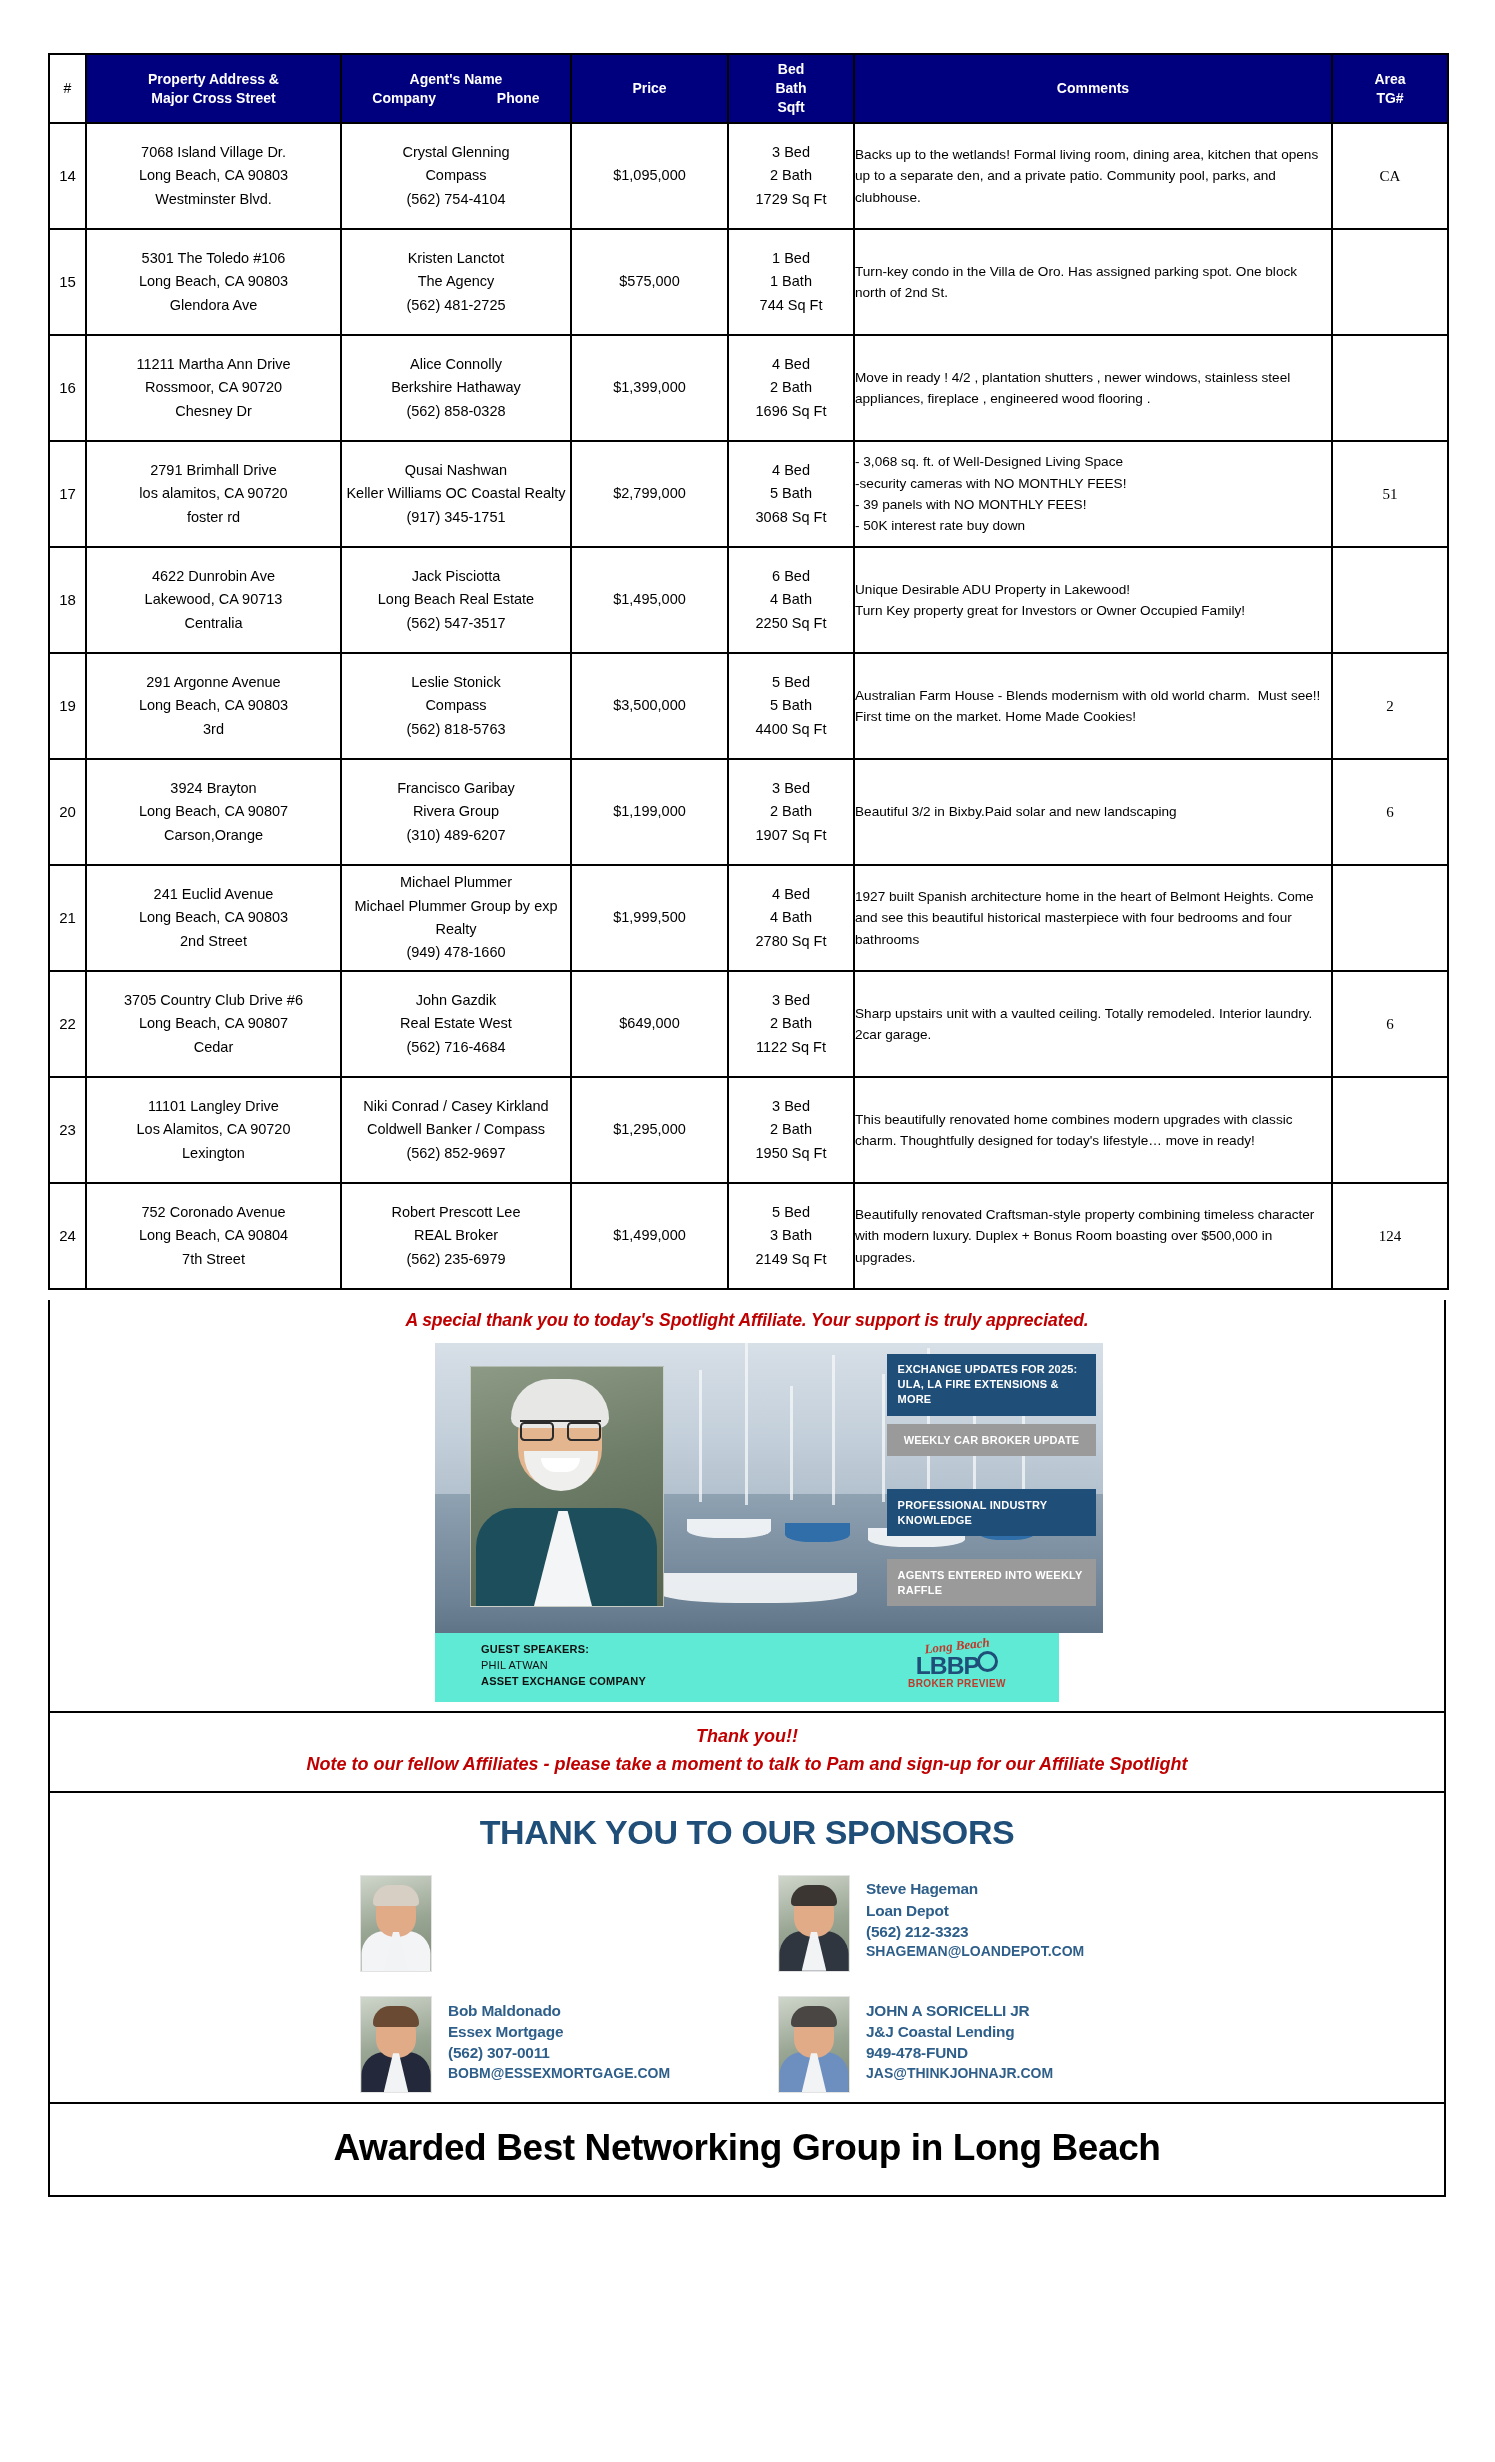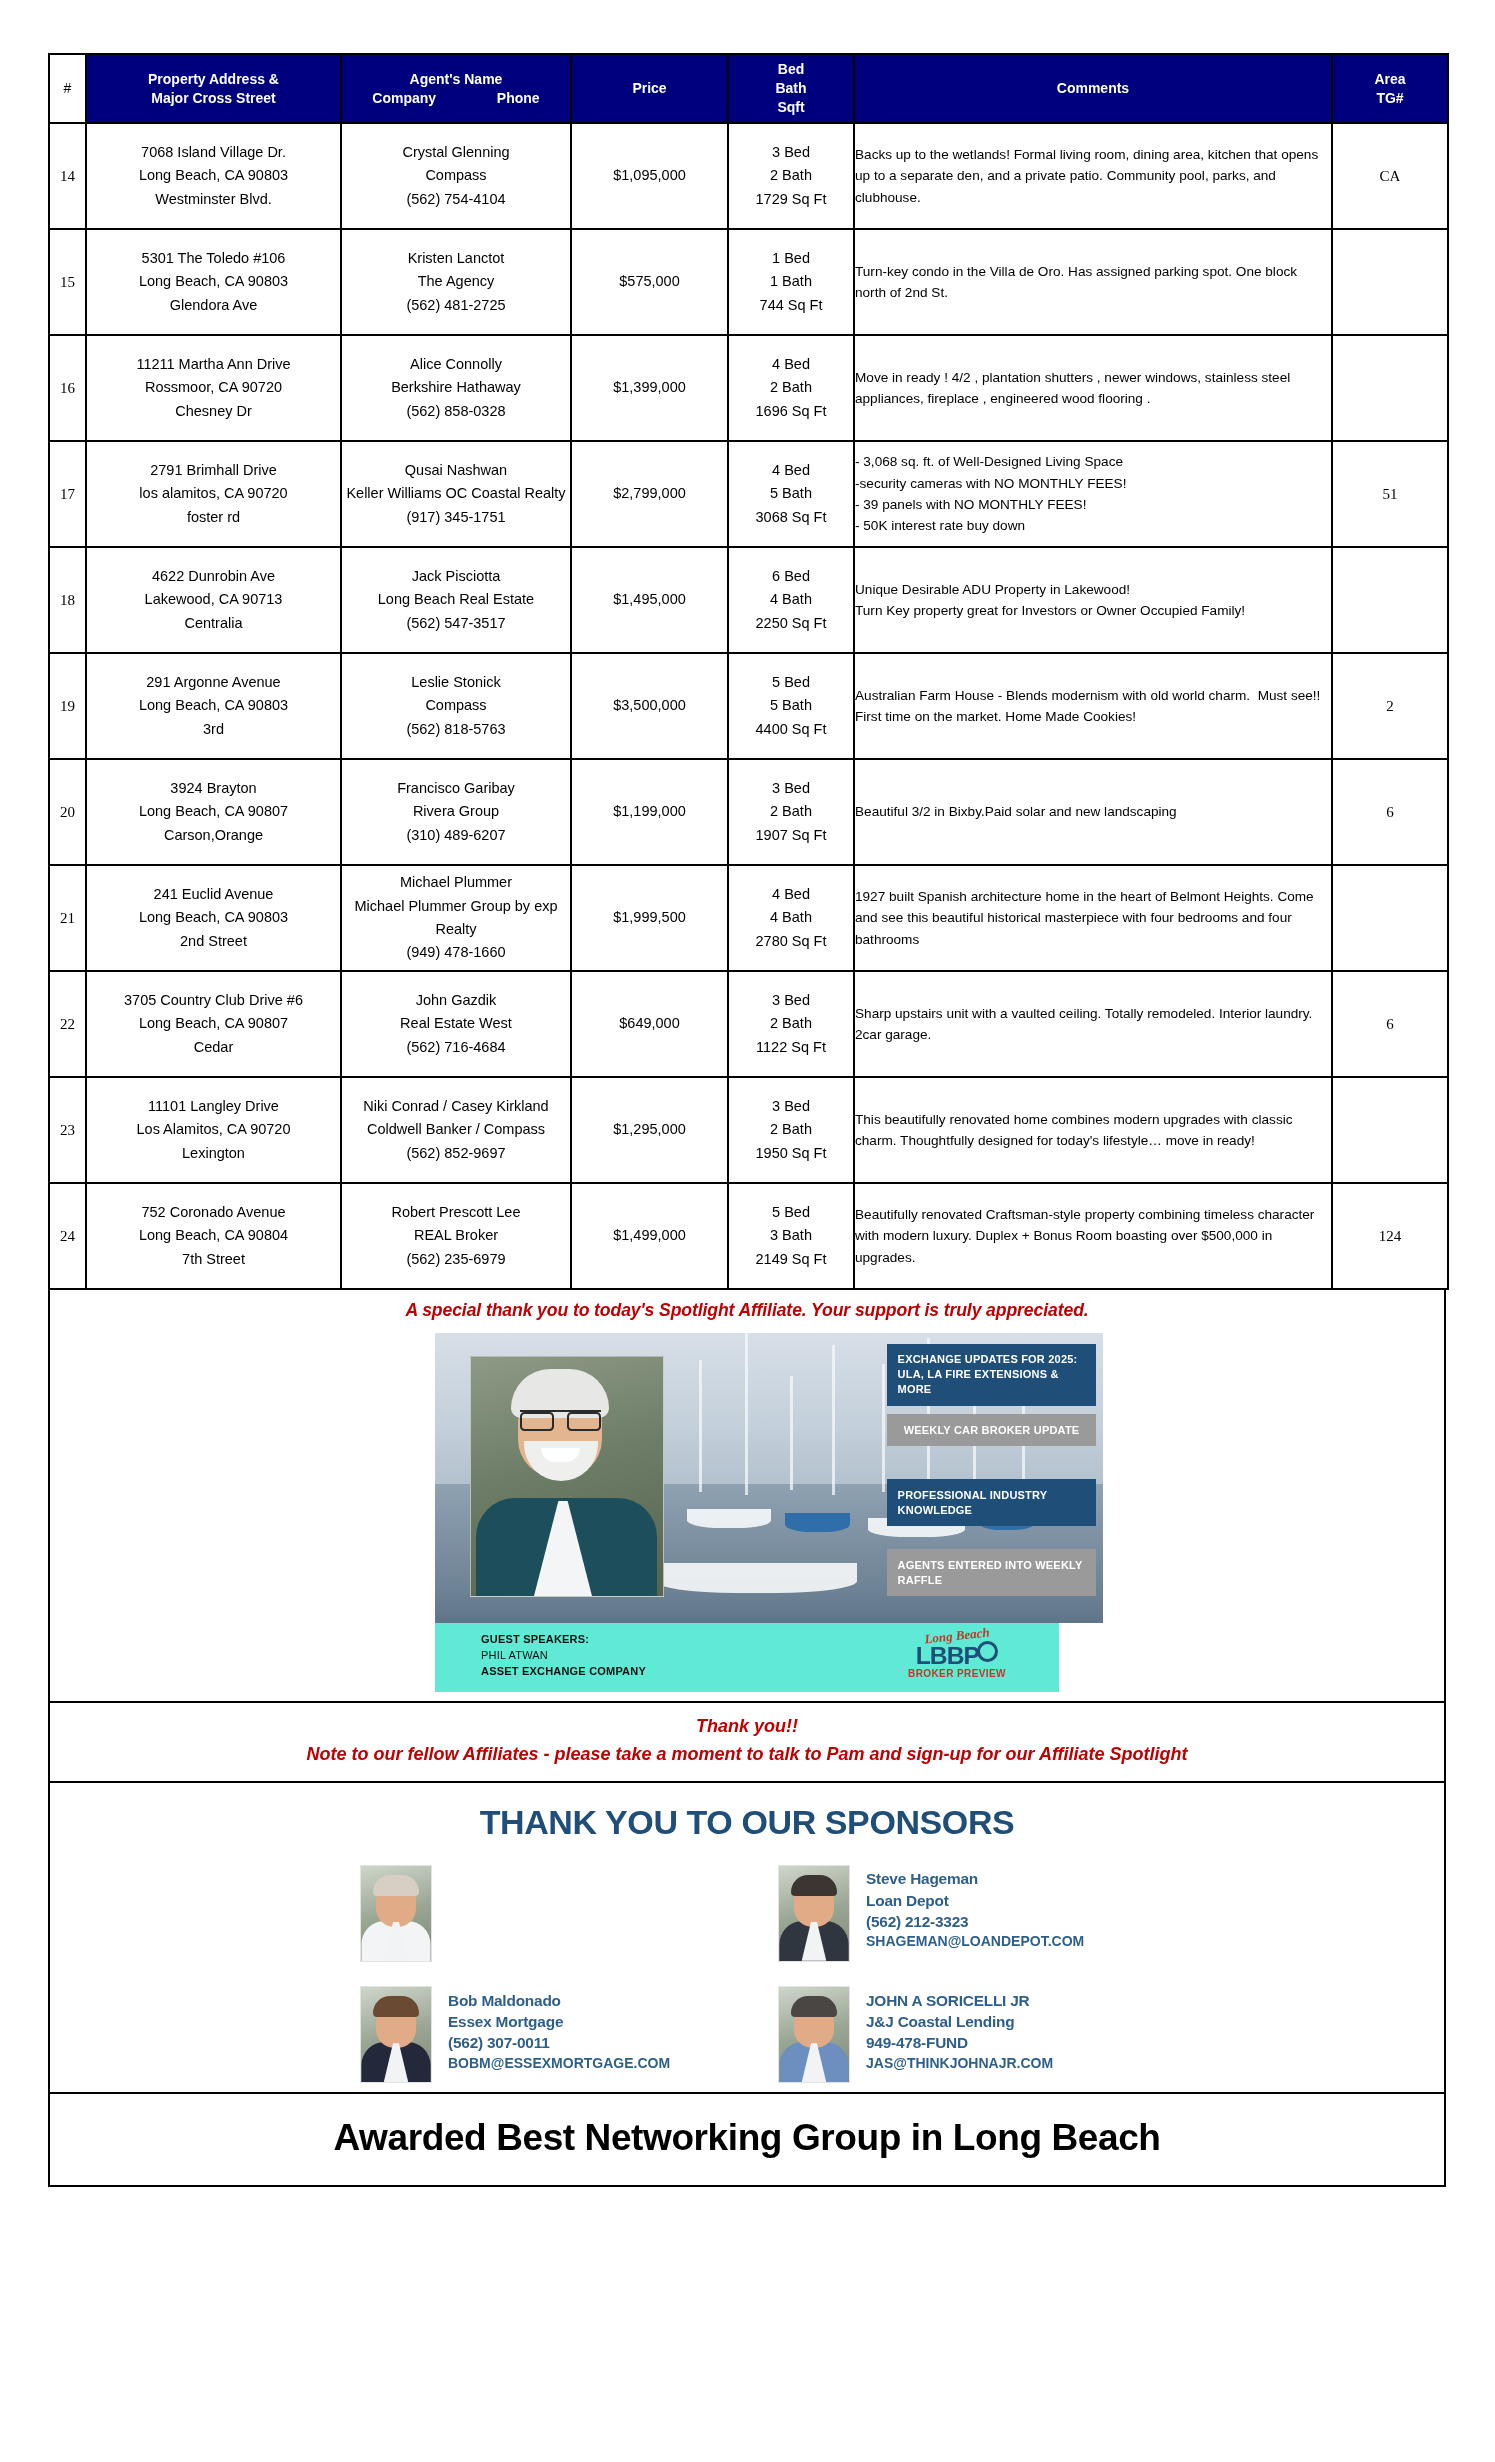--- a/index.html
+++ b/index.html
@@ -64,21 +64,20 @@
   tbody td{
     font-size:14.5px;
     line-height:1.62;
     background:#fff;
     height:104px;
   }
   td.num{
     text-align:center;
     font-size:15px;
     border-right:2.6px solid #000;
-    font-family:Liberation Serif, serif;
   }
   td.addr, td.agent, td.price, td.bbs, td.area{
     text-align:center;
     padding:5.3px 4.4px;
   }
   td.comm{
     text-align:left;
     padding:7px 6.2px 7px 8px;
     font-size:13.6px;
     line-height:1.58;
@@ -96,20 +95,21 @@
     background:#fff;
   }
   .spotlight-note{
     text-align:center;
     color:#c00000;
     font-weight:bold;
     font-style:italic;
     font-size:17.6px;
     padding:9.7px 0 5.3px 0;
     letter-spacing:-0.1px;
+    margin-top:10px;
   }
   .banner-wrap{
     display:flex;
     justify-content:center;
     padding:7px 0 8.8px 0;
   }
   .banner{
     width:624px;
     background:#fff;
   }

